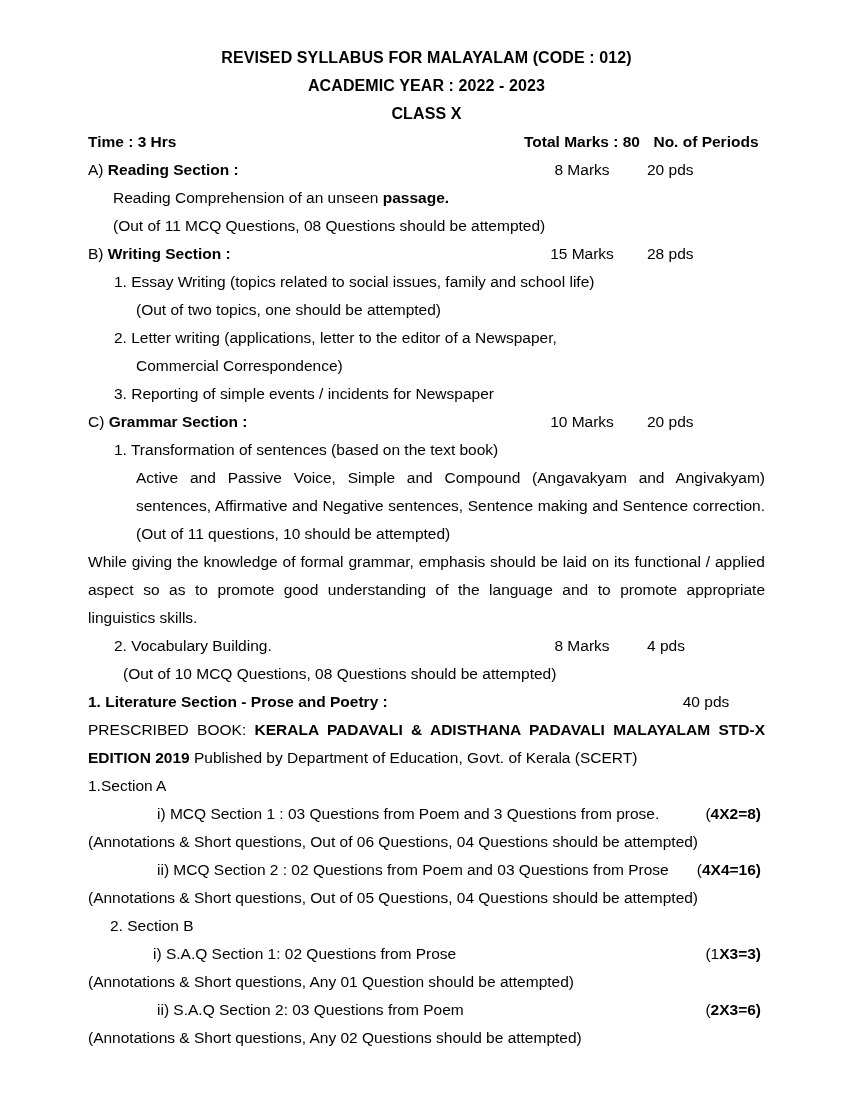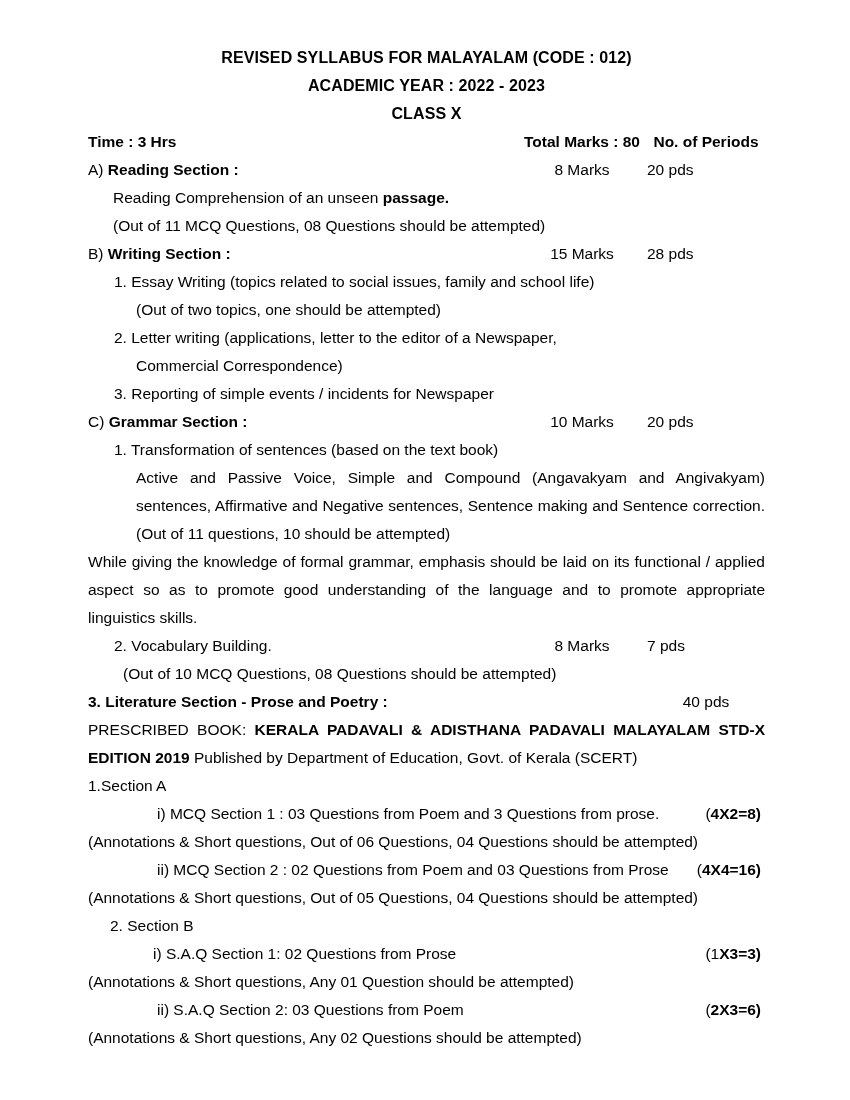--- a/index.html
+++ b/index.html
@@ -126,26 +126,26 @@
     <span class="marks">10 Marks</span>
     <span class="pds">20 pds</span>
   </div>
   <div class="line ind-num">1. Transformation of sentences (based on the text book)</div>
   <div class="just ind-num2" style="padding-right:0;">Active and Passive Voice, Simple and Compound (Angavakyam and Angivakyam) sentences, Affirmative and Negative sentences, Sentence making and Sentence correction. (Out of 11 questions, 10 should be attempted)</div>
   <div class="just">While giving the knowledge of formal grammar, emphasis should be laid on its functional / applied aspect so as to promote good understanding of the language and to promote appropriate linguistics skills.</div>
 
   <div class="row ind-num">
     <span class="label">2. Vocabulary Building.</span>
     <span class="marks">8 Marks</span>
-    <span class="pds">7 pds</span>
+    <span class="pds">4 pds</span>
   </div>
   <div class="line" style="padding-left:35px;">(Out of 10 MCQ Questions, 08 Questions should be attempted)</div>
 
   <div class="litrow">
-    <span class="label">3. Literature Section - Prose and Poetry :</span>
+    <span class="label">1. Literature Section - Prose and Poetry :</span>
     <span class="pds">40 pds</span>
   </div>
 
   <div class="just"><span>PRESCRIBED BOOK: </span><span class="bold">KERALA PADAVALI &amp; ADISTHANA PADAVALI MALAYALAM STD-X EDITION 2019</span><span> Published by Department of Education, Govt. of Kerala (SCERT)</span></div>
 
   <div class="line">1.Section A</div>
 
   <div class="qrow ind-roman">
     <span class="qtext">i) MCQ Section 1 : 03 Questions from Poem and 3 Questions from prose.</span>
     <span class="spacer"></span>

